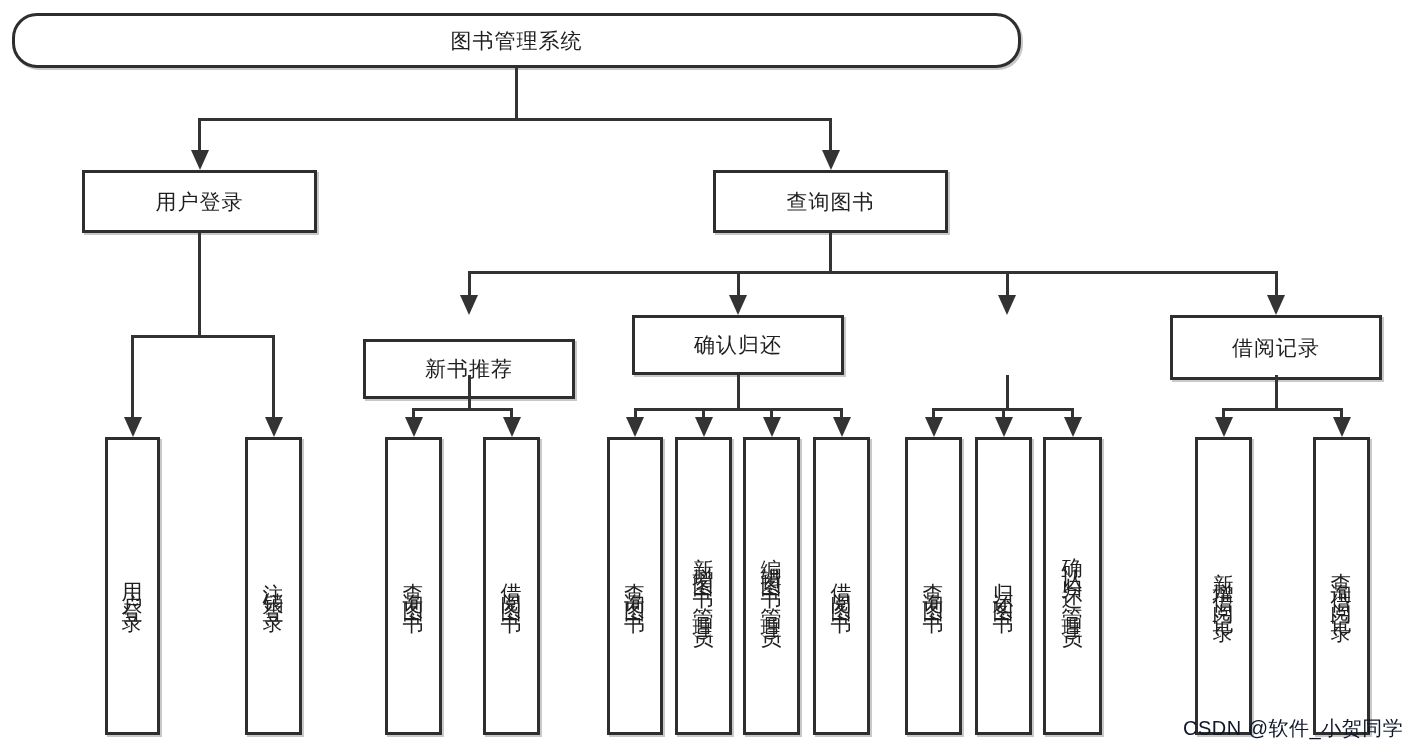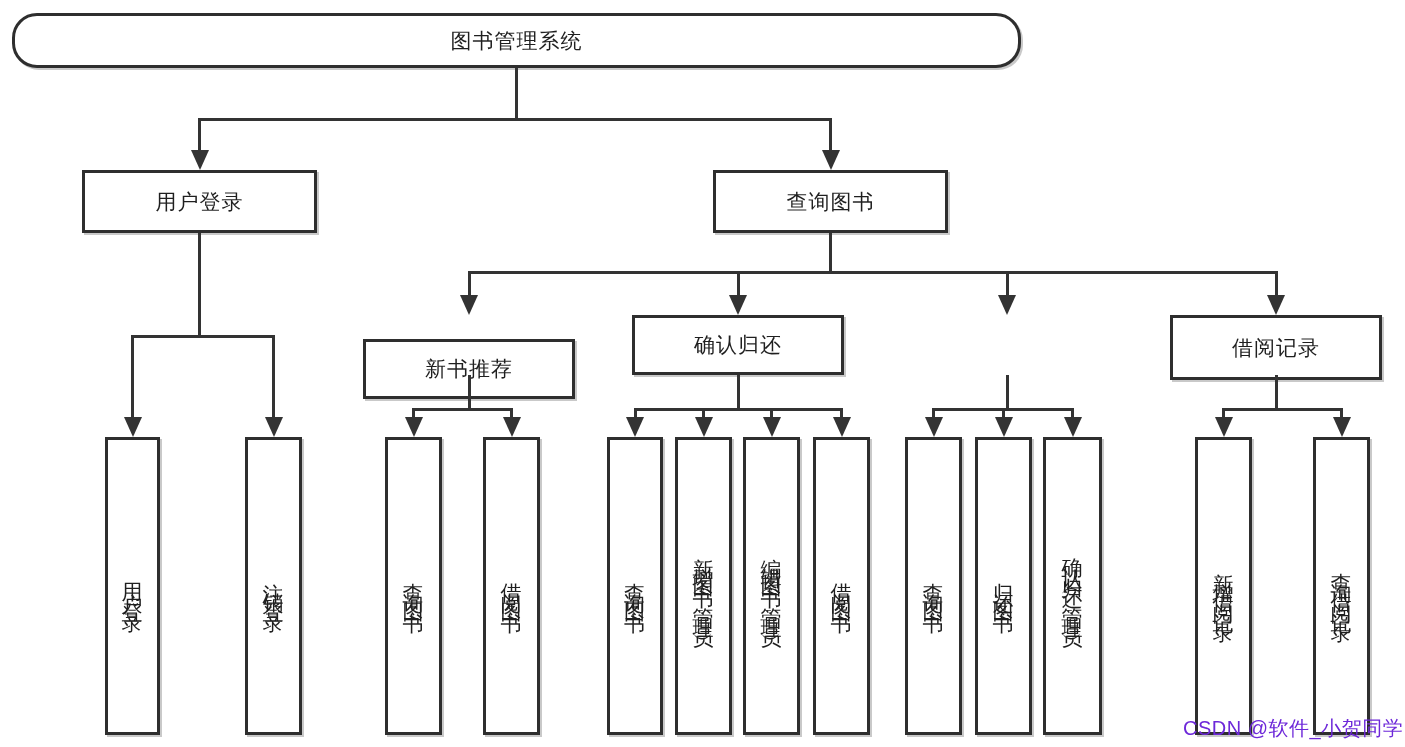--- a/index.html
+++ b/index.html
@@ -50,21 +50,21 @@
     font-size:20px;
     letter-spacing:0.5px;
     white-space:nowrap;
     z-index:5;
   }
 </style>
 </head>
 <body>
 
 <div class="canvas">
-  <div class="watermark" style="left: 1183px; top: 715px; color: #6d28d9;" title="CSDN @软件_小贺同学">CSDN @软件_小贺同学</div>
+  <div class="watermark" style="left: 1183px; top: 715px; color: #0f172a;" title="CSDN @软件_小贺同学">CSDN @软件_小贺同学</div>
 <div class="node node-h" style="left: 12px; top: 13px; width: 1009px; height: 55px; border-color: rgb(46, 46, 46); color: rgb(31, 31, 31); border-radius: 25px;">
       <span class="label">图书管理系统</span>
     </div>
     <div class="line" style="left: 515px; top: 68px; width: 3px; height: 53px; background: rgb(51, 51, 51);"></div>
     <div class="line" style="left: 198px; top: 118px; width: 634px; height: 3px; background: rgb(51, 51, 51);"></div>
     <div class="line" style="left: 198px; top: 118px; width: 3px; height: 34px; background: rgb(51, 51, 51);"></div>
     <div class="arrowhead" style="left: 190.5px; top: 150px; border-top-color: rgb(51, 51, 51);"></div>
     <div class="node node-h" style="left: 82px; top: 170px; width: 235px; height: 63px; border-color: rgb(46, 46, 46); color: rgb(31, 31, 31);">
       <span class="label">用户登录</span>
     </div>

